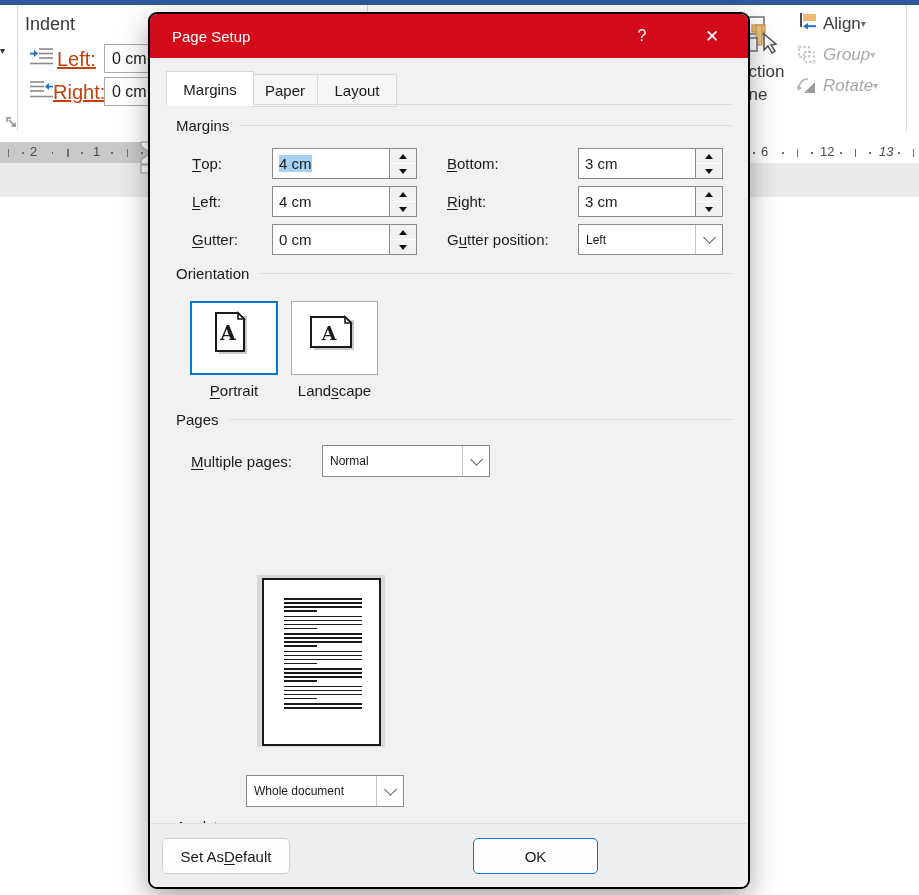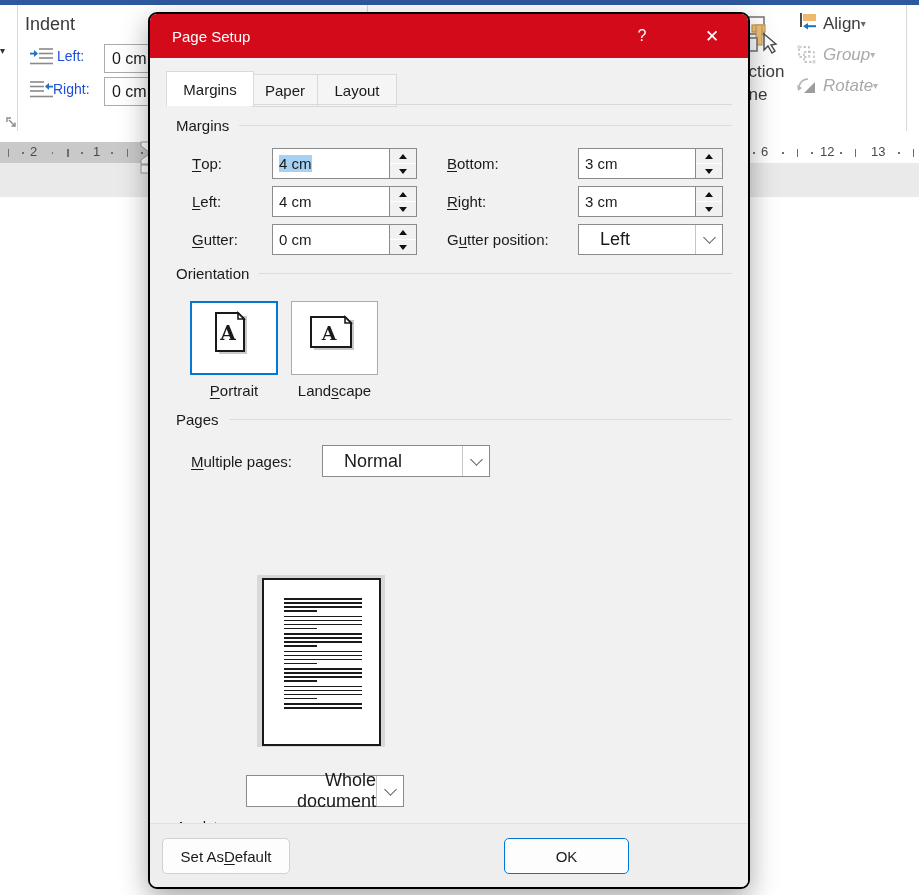--- a/index.html
+++ b/index.html
@@ -4,21 +4,21 @@
 <style>
   html,body{margin:0;padding:0;}
   body{font-family:"Liberation Sans","DejaVu Sans",sans-serif;background:#fff;}
   .stage{position:relative;width:919px;height:895px;overflow:hidden;background:#fff;}
   .a{position:absolute;box-sizing:border-box;}
 
   
   .topbar{left:0;top:0;width:919px;height:5px;background:#2d5a9e;}
   .vsep{width:1px;background:#d9d9d9;}
   .grp-title{font-size:18px;color:#3a3a3a;}
-  .rib-label{font-size:14px;color:#1d4ed8;}
+  .rib-label{font-size:20px;color:#c2410c;text-decoration:underline;}
   .rib-input{background:#fff;border:1px solid #ababab;font-size:16px;color:#1a1a1a;
              display:flex;align-items:center;padding-left:7px;}
   .rib-btn-label{font-size:17px;color:#3c3c3c;display:flex;align-items:center;}
   .rib-btn-label.disabled{color:#a9a9a9;font-style:italic;}
   .dd-arrow{font-size:10px;color:#6a6a6a;line-height:1;}
   .dd-arrow.disabled{color:#b5b5b5;}
 
   
   .ruler-seg{height:21px;}
   .ruler-left{background:#c9c9c9;}
@@ -56,41 +56,41 @@
   .fld{background:#fff;border:1px solid #8b8b8b;font-size:15px;color:#1a1a1a;
        display:flex;align-items:center;padding-left:6px;height:31px;}
   .sel{background:#a6d1f2;}
   .spin{width:28px;height:31px;border:1px solid #8b8b8b;background:#fff;display:flex;flex-direction:column;}
   .spin .cell{flex:1;background:#f1f1f1;display:flex;align-items:center;justify-content:center;}
   .spin .cell:first-child{margin-bottom:1px;}
   .tri-up{width:0;height:0;border-left:4.5px solid transparent;border-right:4.5px solid transparent;border-bottom:5.5px solid #111;}
   .tri-down{width:0;height:0;border-left:4.5px solid transparent;border-right:4.5px solid transparent;border-top:5.5px solid #111;}
 
   .dd{background:#fff;border:1px solid #8b8b8b;display:flex;align-items:stretch;height:32px;}
-  .dd .val{flex:1;display:flex;align-items:center;padding-left:21px;font-size:18px;color:#1a1a1a;}
+  .dd .val{flex:1;display:flex;align-items:center;padding-left:7px;font-size:12px;color:#1a1a1a;}
   .dd .chev-cell{width:26px;border-left:1px solid #c5c5c5;display:flex;align-items:center;justify-content:center;}
   .chev{width:8px;height:8px;border-right:1.6px solid #5a5a5a;border-bottom:1.6px solid #5a5a5a;transform:rotate(45deg);margin-top:-4px;}
 
   .tile{background:#fff;display:flex;align-items:center;justify-content:center;}
   .tile.selected{border:2px solid #0078d4;}
   .tile.plain{border:1px solid #ababab;}
   .tile-label{font-size:15px;color:#1a1a1a;text-align:center;}
 
   .preview-frame{background:#d8d8d8;}
   .preview-page{position:absolute;left:5px;top:3px;width:115px;height:164px;background:#fff;border:2px solid #1a1a1a;}
   .pv-lines{position:absolute;left:20px;top:18px;width:78px;}
   .pgroup{margin-bottom:4px;}
   .pln{height:1.6px;background:#1a1a1a;margin-bottom:2.4px;}
   .pln.short{width:42%;}
 
   .divider{height:1px;background:#e0e0e0;}
   .bottomstrip{background:#eeeeee;}
   .btn{background:#fdfdfd;border:1px solid #d0d0d0;border-radius:5px;font-size:15px;color:#1a1a1a;
        display:flex;align-items:center;justify-content:center;}
-  .btn.primary{border:1.5px solid #0078d4;margin-left:31px;}
+  .btn.primary{border:1.5px solid #0078d4;}
 
   .marker{z-index:2;}
 </style>
 </head>
 <body>
 
 <div class="stage">
 
   <div class="a topbar"></div>
 
@@ -204,21 +204,21 @@
     <div class="ruler-bars"></div>
       <div class="ruler-dots"></div>
     <span class="ruler-num" style="left:27px;">2</span>
     <span class="ruler-num" style="left:90px;">1</span>
   </div>
   <div class="a ruler-seg ruler-right" style="left:737px;top:142px;width:182px;">
     <div class="ruler-bars"></div>
       <div class="ruler-dots"></div>
     <span class="ruler-num" style="left:21px;">6</span>
     <span class="ruler-num" style="left:80px;">12</span>
-    <span class="ruler-num" style="left:131px;">13</span>
+    <span class="ruler-num" style="left:139px;font-style:italic;">13</span>
   </div>
 
   <span class="a marker" style="left:140px;top:141px;">
     <svg width="18" height="34" viewBox="0 0 18 34">
       <polygon points="1,1 17,1 17,5 9,11 1,5" fill="#fff" stroke="#9a9a9a"></polygon>
       <polygon points="9,13 17,19 17,23 1,23 1,19" fill="#fff" stroke="#9a9a9a"></polygon>
       <rect x="1" y="24" width="16" height="8" fill="#fff" stroke="#9a9a9a"></rect>
     </svg>
   </span>
 

